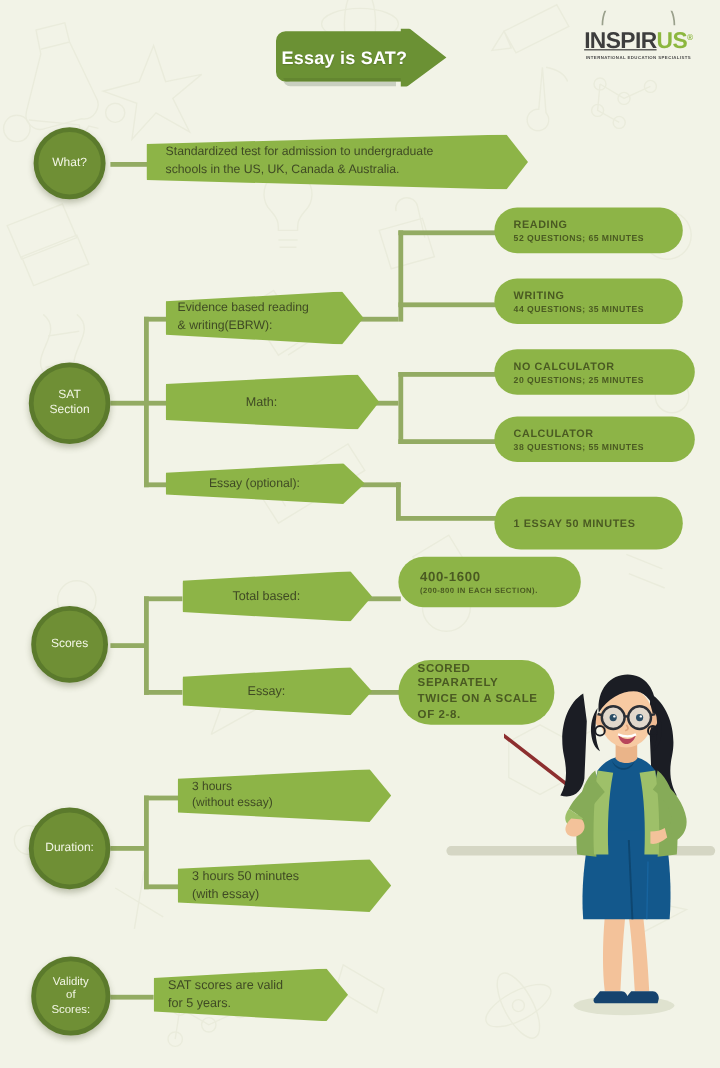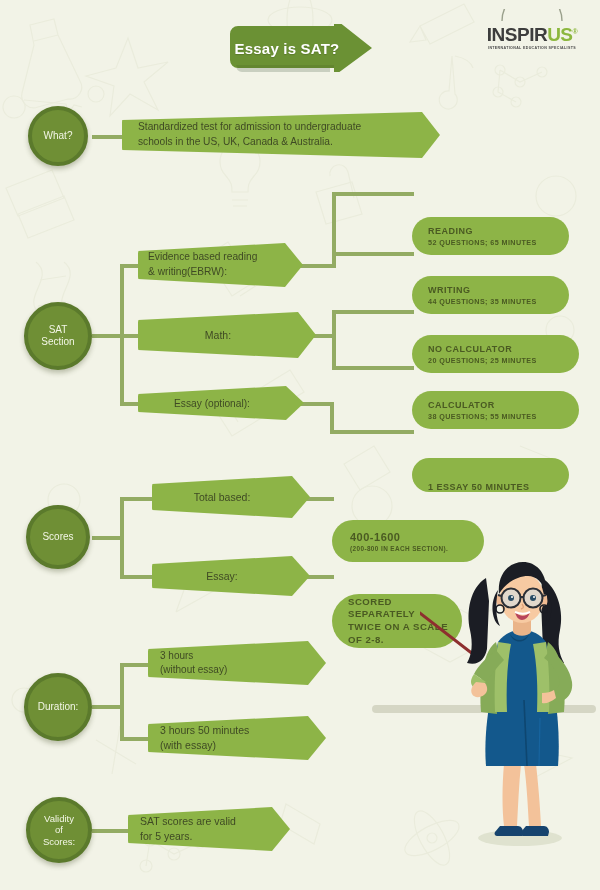--- a/index.html
+++ b/index.html
@@ -41,21 +41,21 @@
   .logo {
     position:absolute; right:12px; top:9px;
     width:112px; height:40px;
     text-align:center;
   }
   .logo .logo-arc { display:block; margin:0 auto; }
   .logo .logo-word {
     font-size:19px; font-weight:bold; letter-spacing:-.5px;
     line-height:19px; white-space:nowrap;
   }
-  .logo .logo-word .ins { color:#3d3d3d; }
+  .logo .logo-word .ins { color:#3d3d3d;text-decoration:underline; }
   .logo .logo-word .us { color:#8cb73e; }
   .logo .logo-word .reg { font-size:7px; vertical-align:super; color:#8cb73e; }
   .logo .logo-tag {
     font-size:3.6px; letter-spacing:.35px; color:#4a4a4a;
     margin-top:2px; white-space:nowrap; font-weight:bold;
   }
   
   .node {
     position:absolute;
     border-radius:50%;
@@ -68,21 +68,21 @@
     line-height:1.18;
   }
   .node .node-label { display:block; padding:0 4px; }
   
   .pill {
     position:absolute;
     background:#8db447;
     display:flex; flex-direction:column; justify-content:center;
     color:#3f4a24;
   }
-  .pill.capsule  { border-radius:999px;margin-top:44px; }
+  .pill.capsule  { border-radius:999px; }
   .pill.tip {
     
     clip-path: polygon(0 8px, calc(100% - 18px) 0, 100% 50%, calc(100% - 18px) 100%, 0 calc(100% - 8px));
     border-radius:10px;
   }
   .pill .ptext { display:block; }
   .pill.center { align-items:center; text-align:center; }
   .pill.left   { align-items:flex-start; text-align:left; }
   .ptitle { font-weight:bold; letter-spacing:.5px; color:#4a5a22; }
   .psub   { letter-spacing:.4px; color:#4a5a22; }
@@ -286,29 +286,29 @@
   <div class="pill capsule left" style="left:412px; top:291px; width:167px; height:38px; padding:0 12px 0 16px;">
     <span class="ptitle" style="font-size:9px;">NO CALCULATOR</span>
     <span class="psub" style="font-size:7.2px; margin-top:2px; font-weight:bold;">20 QUESTIONS; 25 MINUTES</span>
   </div>
 
   <div class="pill capsule left" style="left:412px; top:347px; width:167px; height:38px; padding:0 12px 0 16px;">
     <span class="ptitle" style="font-size:9px;">CALCULATOR</span>
     <span class="psub" style="font-size:7.2px; margin-top:2px; font-weight:bold;">38 QUESTIONS; 55 MINUTES</span>
   </div>
 
-  <div class="pill capsule left" style="left:412px; top:414px; width:157px; height:34px; padding:0 12px 0 16px;justify-content:flex-end;">
+  <div class="pill capsule left" style="left:412px; top:414px; width:157px; height:44px; padding:0 12px 0 16px;">
     <span class="ptitle" style="font-size:9px;">1 ESSAY 50 MINUTES</span>
   </div>
 
   <div class="pill tip center" style="left:152px; top:476px; width:158px; height:42px; padding:0 18px 0 0;">
     <span class="ptext" style="font-size:10.5px;">Total based:</span>
   </div>
 
-  <div class="pill capsule left" style="left:332px; top:476px; width:152px; height:42px; padding:0 12px 0 18px;">
+  <div class="pill capsule left" style="left:332px; top:464px; width:152px; height:42px; padding:0 12px 0 18px;">
     <span class="ptitle" style="font-size:11px;">400-1600</span>
     <span class="psub" style="font-size:6.4px; margin-top:2px; font-weight:bold;">(200-800 IN EACH SECTION).</span>
   </div>
 
   <div class="pill tip center" style="left:152px; top:556px; width:158px; height:40px; padding:0 18px 0 0;">
     <span class="ptext" style="font-size:10.5px;">Essay:</span>
   </div>
 
   <div class="pill capsule left" style="left:332px; top:550px; width:130px; height:54px; padding:0 10px 0 16px;">
     <span class="ptitle" style="font-size:9.6px; line-height:1.32; white-space:pre-line;">SCORED SEPARATELY

